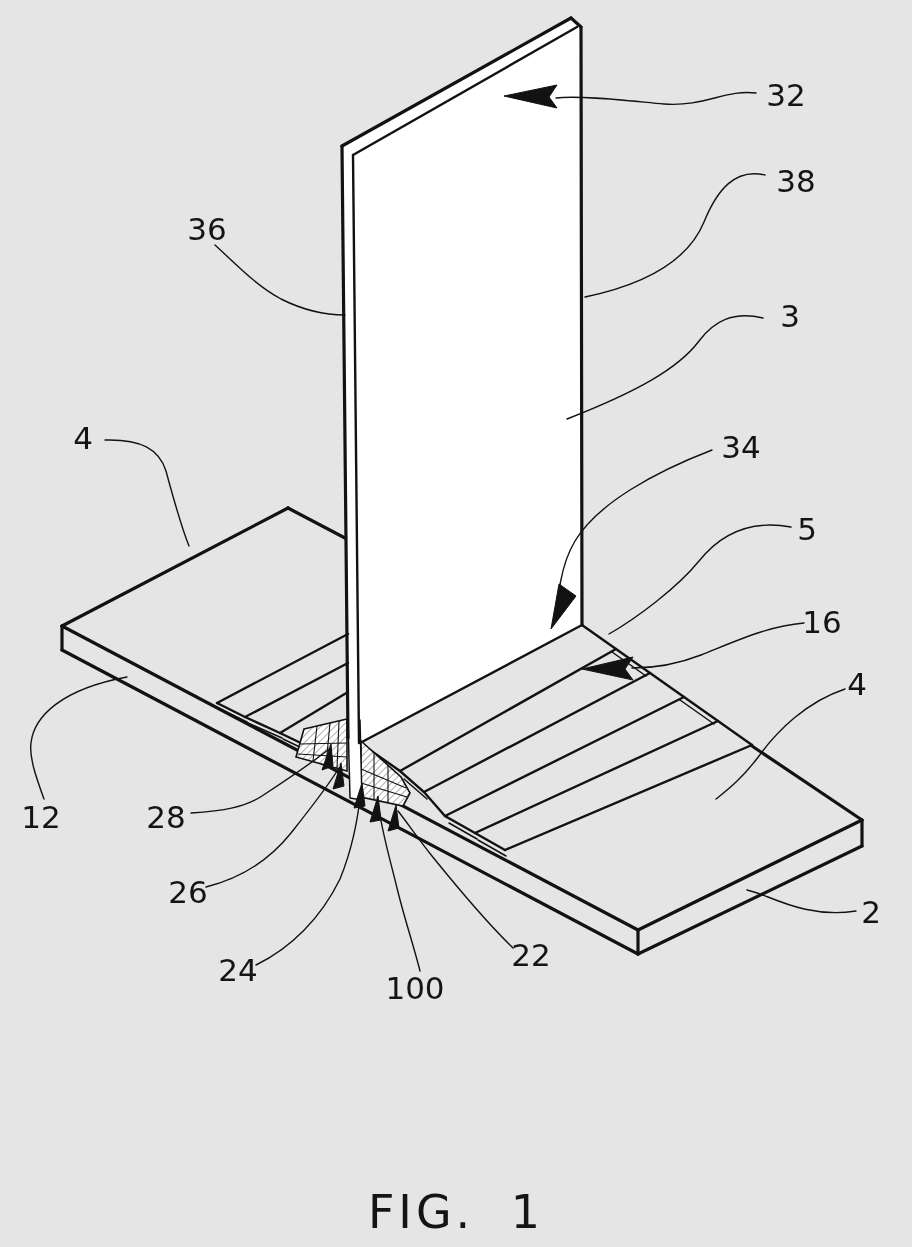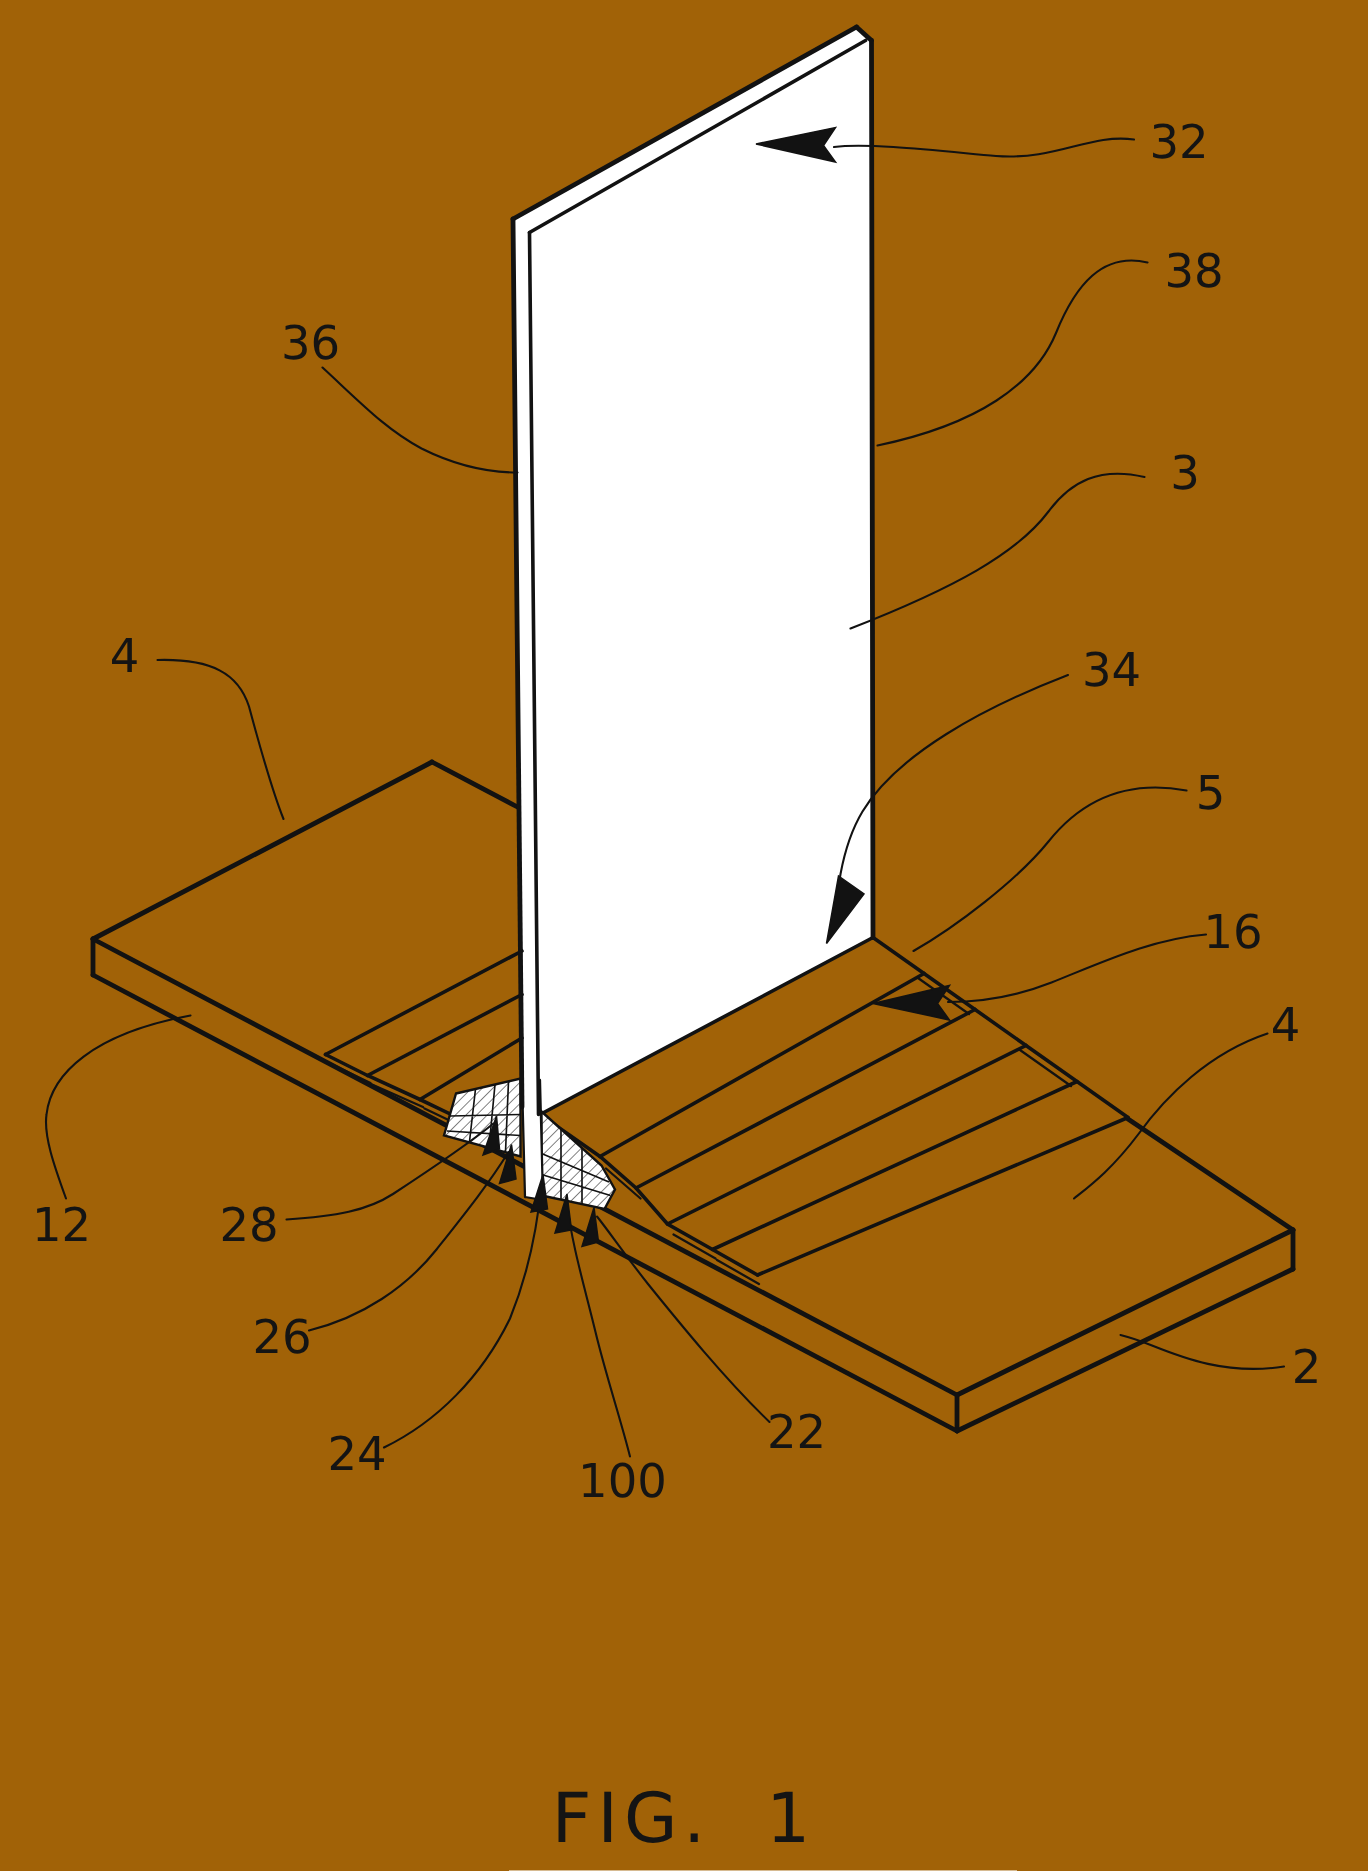--- a/index.html
+++ b/index.html
@@ -1,16 +1,16 @@
 <!DOCTYPE html>
 <html><head>
 <meta charset="utf-8">
 <style>
   html,body{margin:0;padding:0;background:#ffffff;}
-  .stage{position:relative;width:912px;height:1247px;background:#a16207;overflow:hidden;
+  .stage{position:relative;width:912px;height:1247px;background:#e5e5e5;overflow:hidden;
          font-family:"DejaVu Sans", sans-serif;}
   svg{display:block;}
   .thick{stroke:#121212;stroke-width:3.2;fill:none;stroke-linecap:round;}
   .mid{stroke:#121212;stroke-width:2.4;fill:none;stroke-linecap:round;}
   .thin{stroke:#121212;stroke-width:1.5;fill:none;stroke-linecap:round;}
   .leader{stroke:#121212;stroke-width:1.4;fill:none;stroke-linecap:round;}
   .arrow{fill:#121212;stroke:#121212;stroke-width:1;}
   .whitefill{fill:#ffffff;stroke:none;}
   .blockoutline{fill:url(#hatch);stroke:#121212;stroke-width:1.6;}
   .grid{stroke:#121212;stroke-width:1.1;fill:none;}

